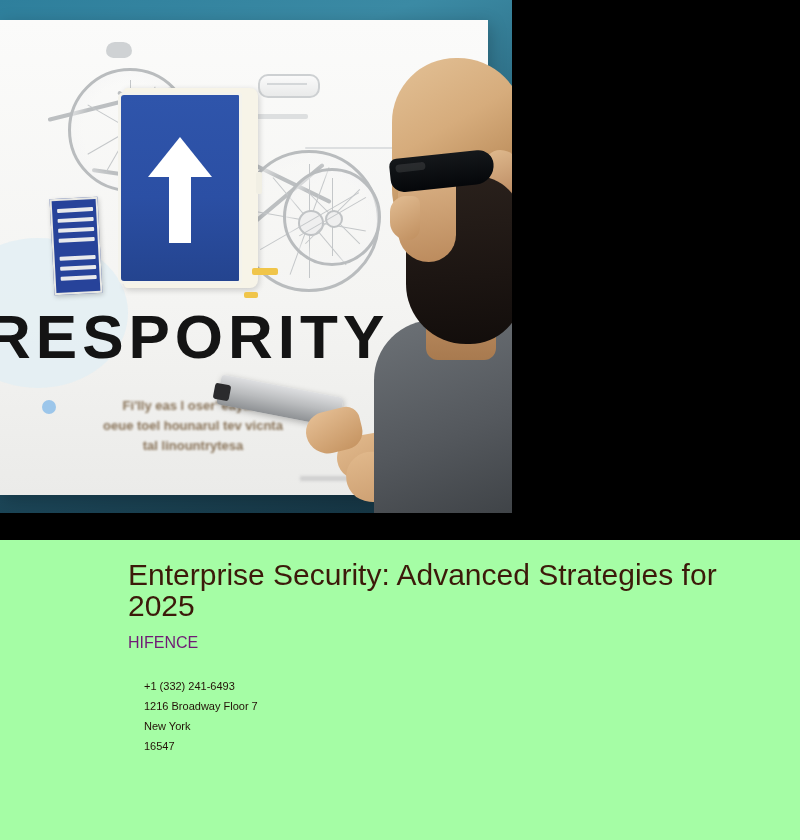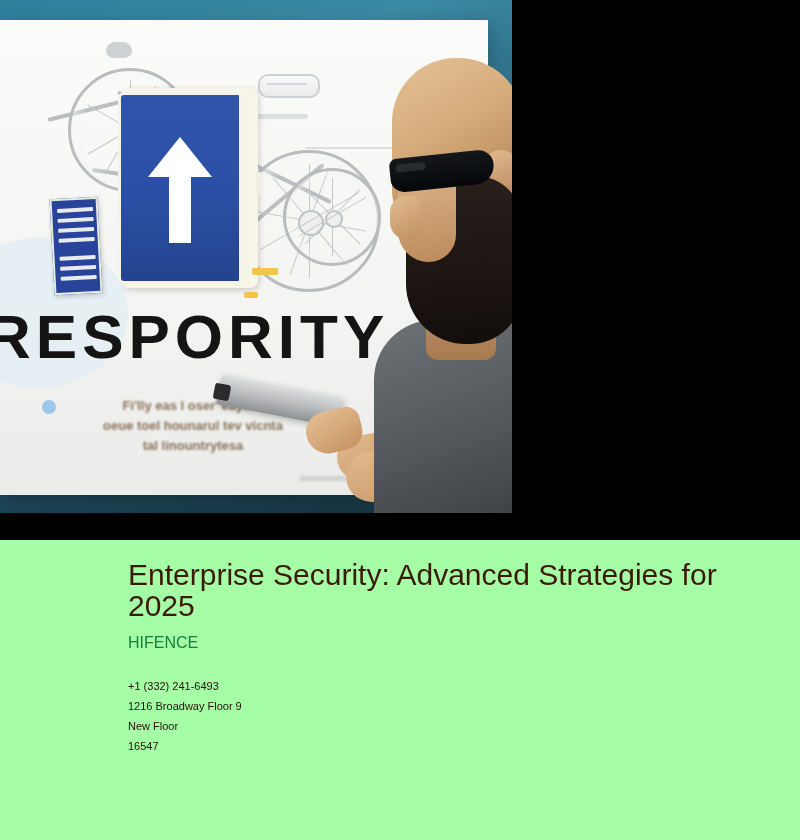--- a/index.html
+++ b/index.html
@@ -429,24 +429,24 @@
     font-weight: 400;
     line-height: 1.03;
     color: #3c1a0a;
     letter-spacing: 0;
   }
   .company-name {
     margin: 11px 0 0 0;
     font-size: 16px;
     font-weight: 400;
     line-height: 1.2;
-    color: #15803d;
+    color: #701a75;
   }
   .contact-list {
-    margin: 24px 0 0 0;
+    margin: 24px 0 0 16px;
     padding: 0;
     list-style: none;
   }
   .contact-list li {
     font-size: 11px;
     line-height: 20px;
     color: #241107;
   }
   .page-url {
     margin: 6px 0 0 0;
@@ -552,20 +552,20 @@
 
 <div class="content-band">
   <div class="content-inner">
 
     <h1 class="page-title">Enterprise Security: Advanced Strategies for 2025</h1>
 
     <h2 class="company-name">HIFENCE</h2>
 
     <ul class="contact-list">
       <li>+1 (332) 241-6493</li>
-      <li>1216 Broadway Floor 9</li>
-      <li>New Floor</li>
+      <li>1216 Broadway Floor 7</li>
+      <li>New York</li>
       <li>16547</li>
     </ul>
 
 
   </div>
 </div>
 
 </body></html>

